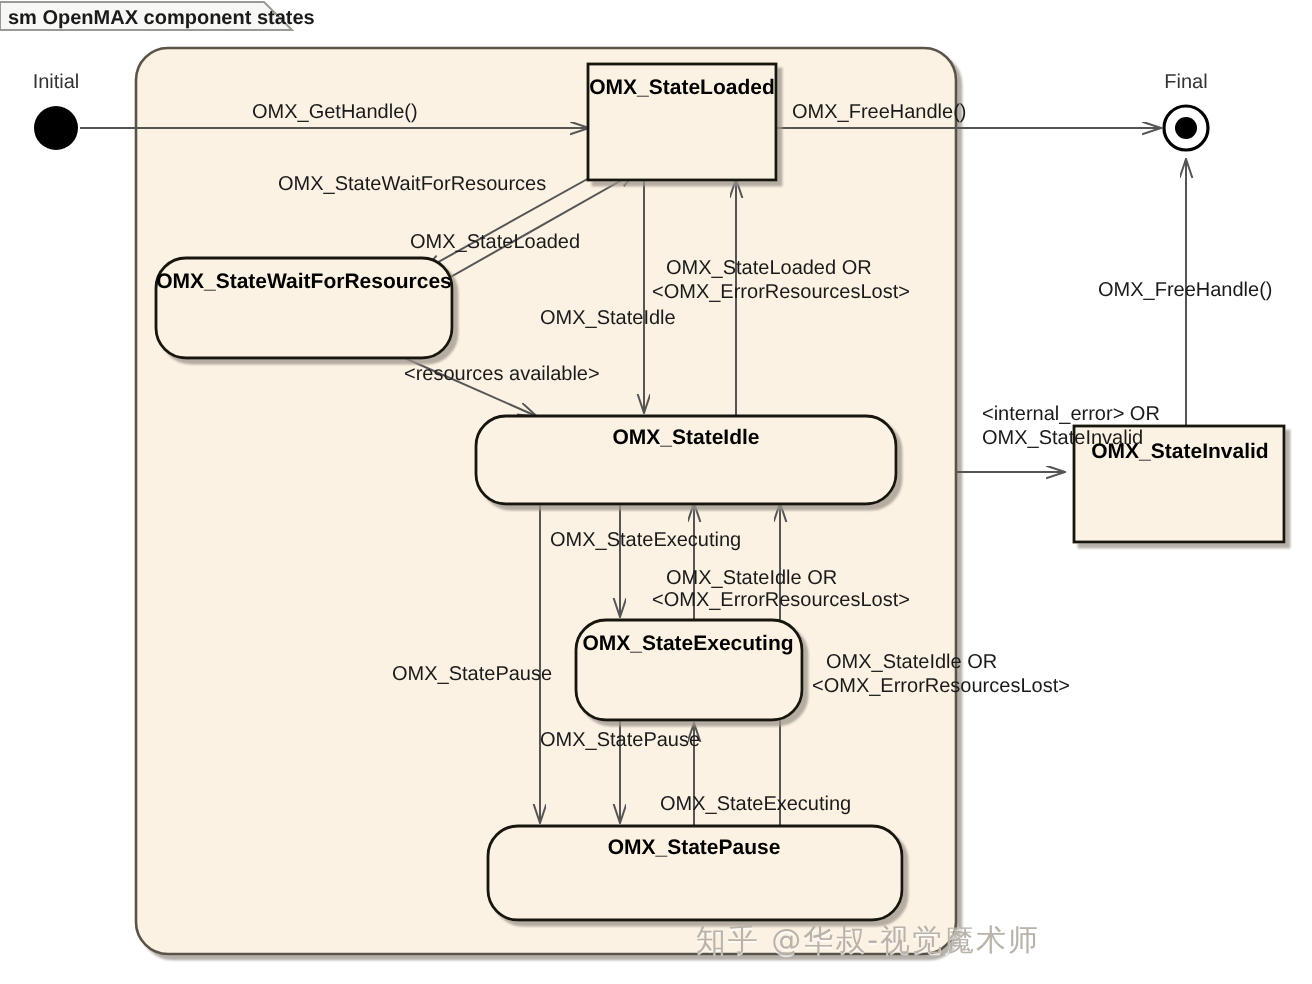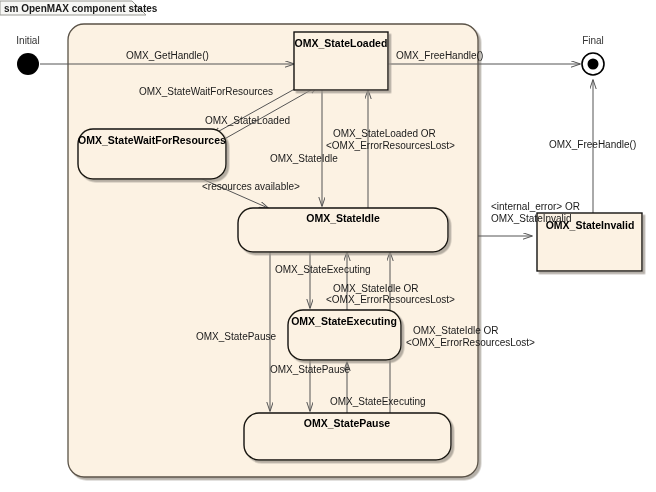--- a/index.html
+++ b/index.html
@@ -132,13 +132,14 @@
       <text class="lbl" x="413" y="334">OMX_StateIdle OR</text>
       <text class="lbl" x="406" y="346">&lt;OMX_ErrorResourcesLost&gt;</text>
       <text class="lbl" x="270" y="373">OMX_StatePause</text>
       <text class="lbl" x="330" y="405">OMX_StateExecuting</text>
       <text class="lbl" x="491" y="210">&lt;internal_error&gt; OR</text>
       <text class="lbl" x="491" y="222">OMX_StateInvalid</text>
       <text class="lbl" x="549" y="148">OMX_FreeHandle()</text>
     </g>
   </svg>
 
+  <div class="wm">知乎 @华叔-视觉魔术师</div>
 </div>
 
 </body></html>

